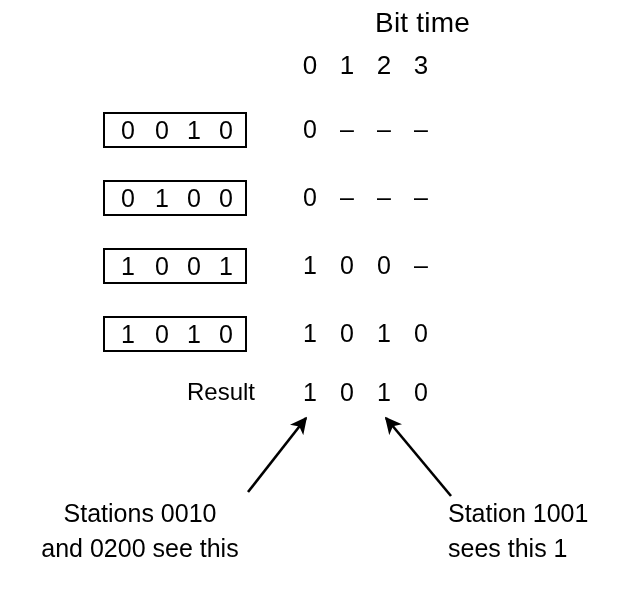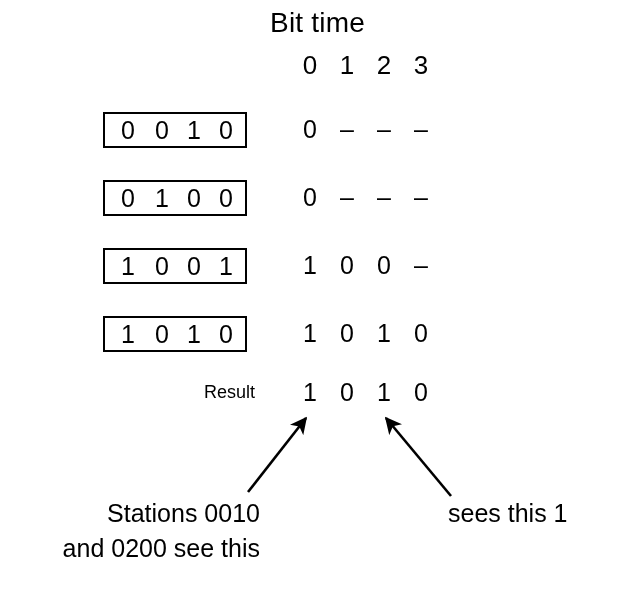--- a/index.html
+++ b/index.html
@@ -23,21 +23,21 @@
     width: 627px;
     height: 609px;
   }
 
   
   .bit-time-title {
     position: absolute;
     left: 270px;
     top: 6px;
     width: 200px;
-    text-align: left;
+    text-align: right;
     font-size: 28px;
     line-height: 34px;
     letter-spacing: 0.2px;
     white-space: nowrap;
   }
 
   .bit-index-row {
     position: absolute;
     left: 292px;
     top: 50px;
@@ -99,21 +99,21 @@
     font-size: 25px;
   }
 
   
   .result-label {
     position: absolute;
     left: 103px;
     top: 376px;
     width: 152px;
     text-align: right;
-    font-size: 18px;
+    font-size: 24px;
     line-height: 32px;
   }
   .result-seq {
     position: absolute;
     left: 292px;
     top: 376px;
     width: 160px;
     height: 36px;
   }
   .result-seq .seq-cell {
@@ -130,24 +130,24 @@
   }
 
   
   .caption {
     position: absolute;
     font-size: 25px;
     line-height: 35px;
     white-space: nowrap;
   }
   .caption-left {
-    left: 4px;
+    left: 12px;
     top: 496px;
     width: 256px;
-    text-align: right;
+    text-align: center;
   }
   .caption-right {
     left: 448px;
     top: 496px;
     width: 180px;
     text-align: left;
   }
   .caption-line { display: block; }
 </style>
 </head>
@@ -241,16 +241,17 @@
     <line x1="248" y1="492" x2="306" y2="418" stroke="#000000" stroke-width="2.6" marker-end="url(#ah)"></line>
     <line x1="451" y1="496" x2="386" y2="418" stroke="#000000" stroke-width="2.6" marker-end="url(#ah)"></line>
   </svg>
 
   <div class="caption caption-left">
     <span class="caption-line">Stations 0010</span>
     <span class="caption-line">and 0200 see this</span>
   </div>
 
   <div class="caption caption-right">
+    <span class="caption-line">Station 1001</span>
     <span class="caption-line">sees this 1</span>
   </div>
 
 </div>
 
 </body></html>

